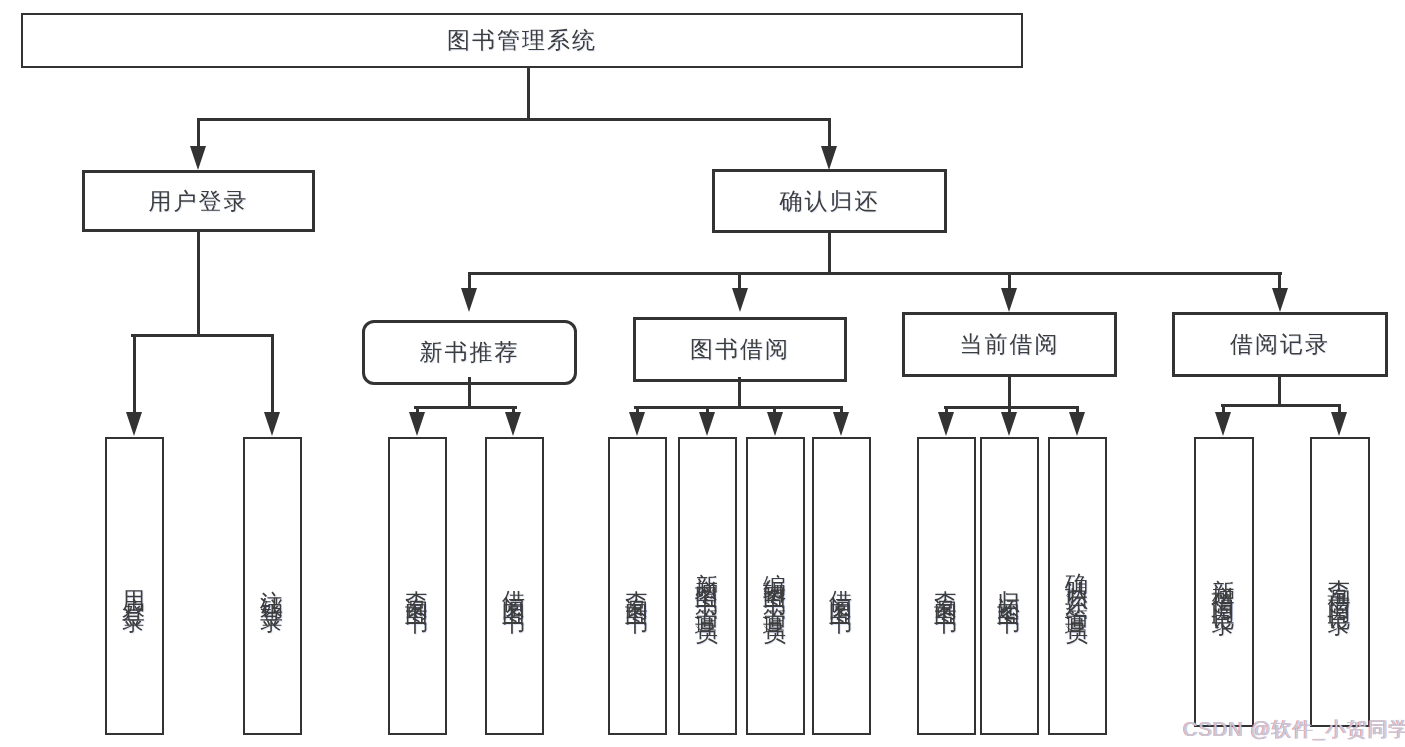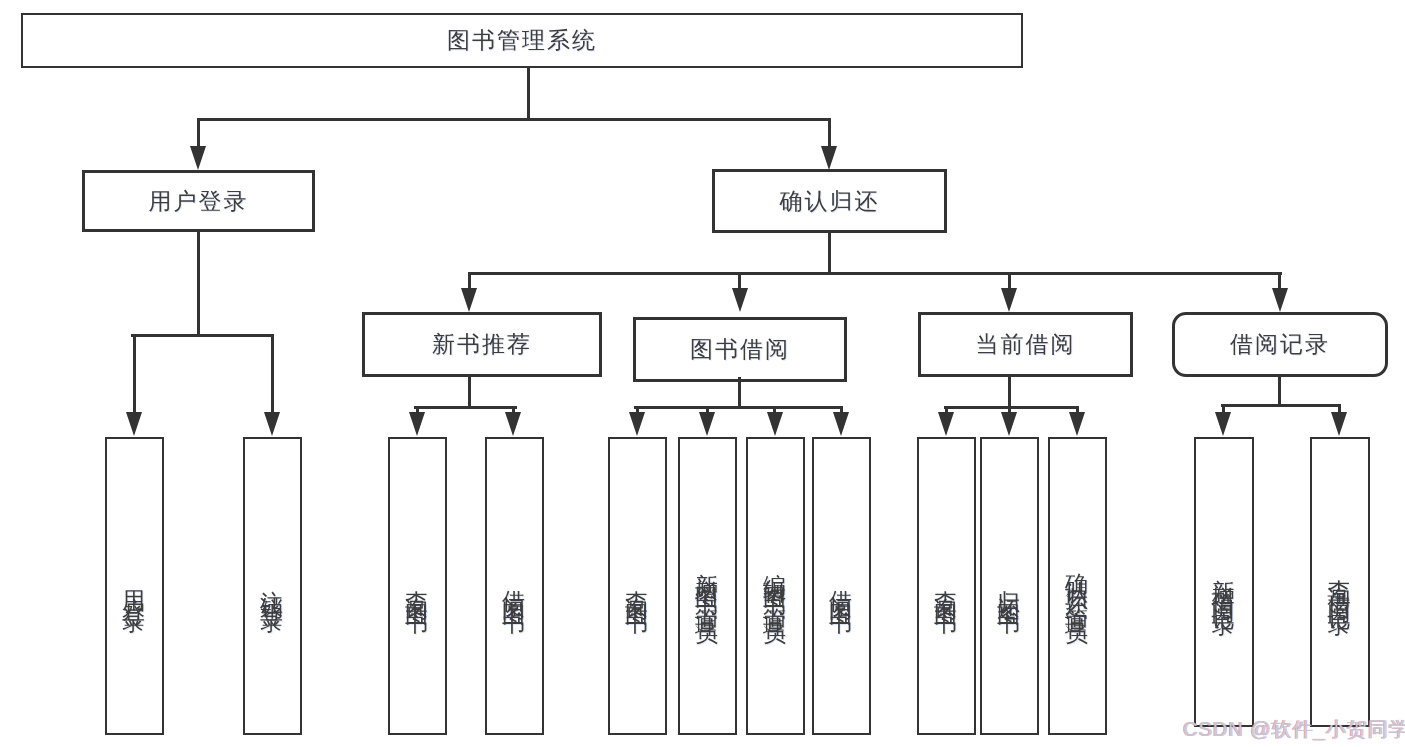--- a/index.html
+++ b/index.html
@@ -57,24 +57,24 @@
   <div class="hline" style="left:468px;top:272px;width:814px;"></div>
   <div class="vline" style="left:468px;top:272px;height:20px;"></div>
   <div class="arrow" style="left:461px;top:288px;"></div>
   <div class="vline" style="left:738px;top:272px;height:20px;"></div>
   <div class="arrow" style="left:732px;top:288px;"></div>
   <div class="vline" style="left:1008px;top:272px;height:20px;"></div>
   <div class="arrow" style="left:1001px;top:288px;"></div>
   <div class="vline" style="left:1278px;top:272px;height:20px;"></div>
   <div class="arrow" style="left:1272px;top:288px;"></div>
 
-  <div class="box h" style="left:362px;top:312px;width:240px;height:65px;">新书推荐</div>
+  <div class="box h" style="left:362px;top:320px;width:215px;height:65px;border-radius:12px;">新书推荐</div>
   <div class="box h" style="left:633px;top:317px;width:214px;height:65px;">图书借阅</div>
-  <div class="box h" style="left:902px;top:312px;width:215px;height:65px;margin-left:16px;">当前借阅</div>
-  <div class="box h" style="left:1172px;top:312px;width:216px;height:65px;border-radius:14px;">借阅记录</div>
+  <div class="box h" style="left:902px;top:312px;width:215px;height:65px;">当前借阅</div>
+  <div class="box h" style="left:1172px;top:312px;width:216px;height:65px;">借阅记录</div>
 
   <div class="vline" style="left:468px;top:377px;height:31px;"></div>
   <div class="hline" style="left:414px;top:406px;width:103px;"></div>
   <div class="vline" style="left:416px;top:406px;height:8px;"></div>
   <div class="arrow" style="left:409px;top:412px;"></div>
   <div class="vline" style="left:512px;top:406px;height:8px;"></div>
   <div class="arrow" style="left:505px;top:412px;"></div>
 
   <div class="vline" style="left:738px;top:377px;height:31px;"></div>
   <div class="hline" style="left:634px;top:406px;width:209px;"></div>

